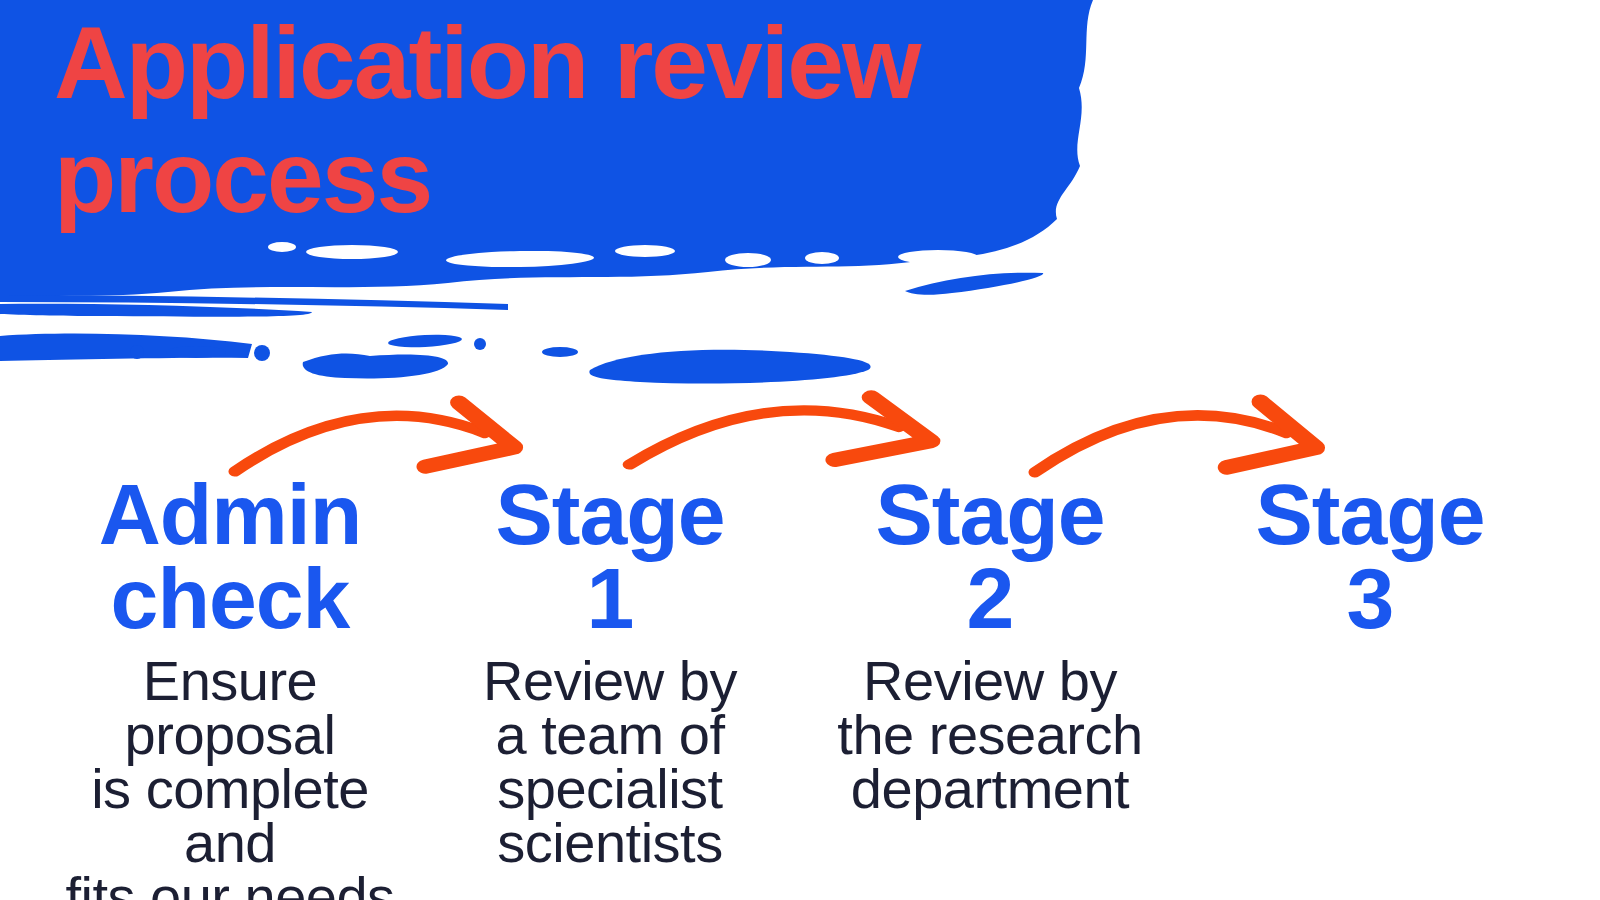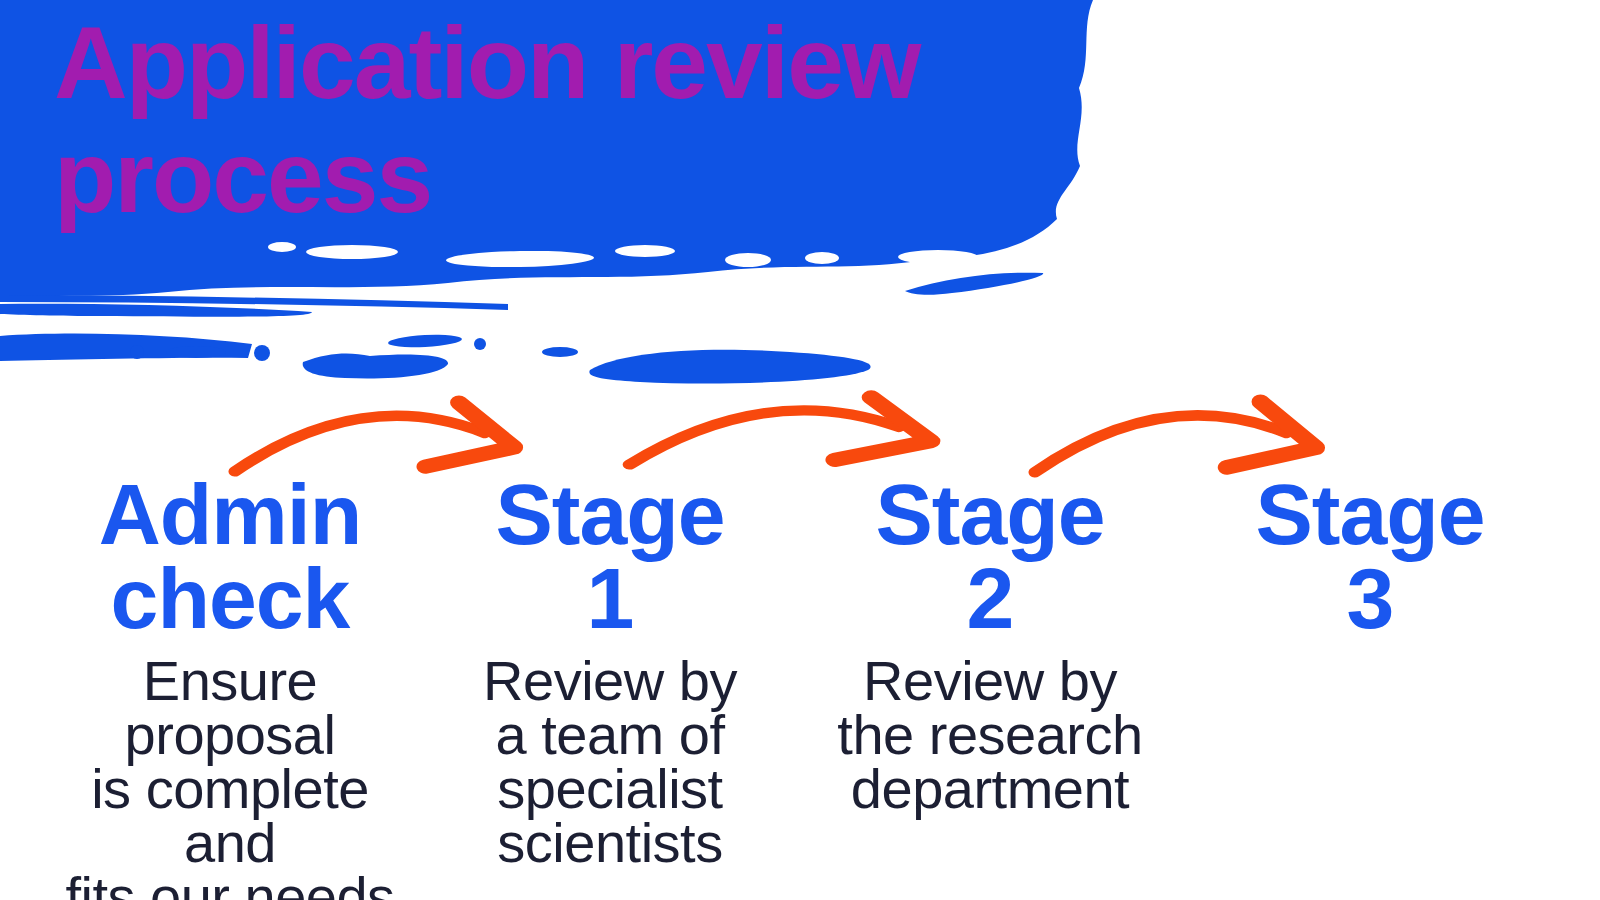--- a/index.html
+++ b/index.html
@@ -16,21 +16,21 @@
     background:#ffffff;
     font-family:"Liberation Sans", sans-serif;
   }
   
   .header{position:absolute;left:0;top:0;width:1600px;height:390px;}
   .brush{position:absolute;left:0;top:0;}
   .brush-blue{fill:var(--brush-blue);}
   .brush-hole{fill:#ffffff;}
   .title{
     position:absolute;left:54px;top:6px;margin:0;
-    color:#a21caf;
+    color:#ef4444;
     font-size:102px;
     font-weight:bold;
     letter-spacing:-2px;
     line-height:114px;
     white-space:pre-line;
   }
   
   .arrow{position:absolute;}
   .arrow path{stroke:var(--arrow-orange);fill:none;stroke-linecap:round;stroke-linejoin:round;}
   .arrow .shaft{stroke-width:13;}

